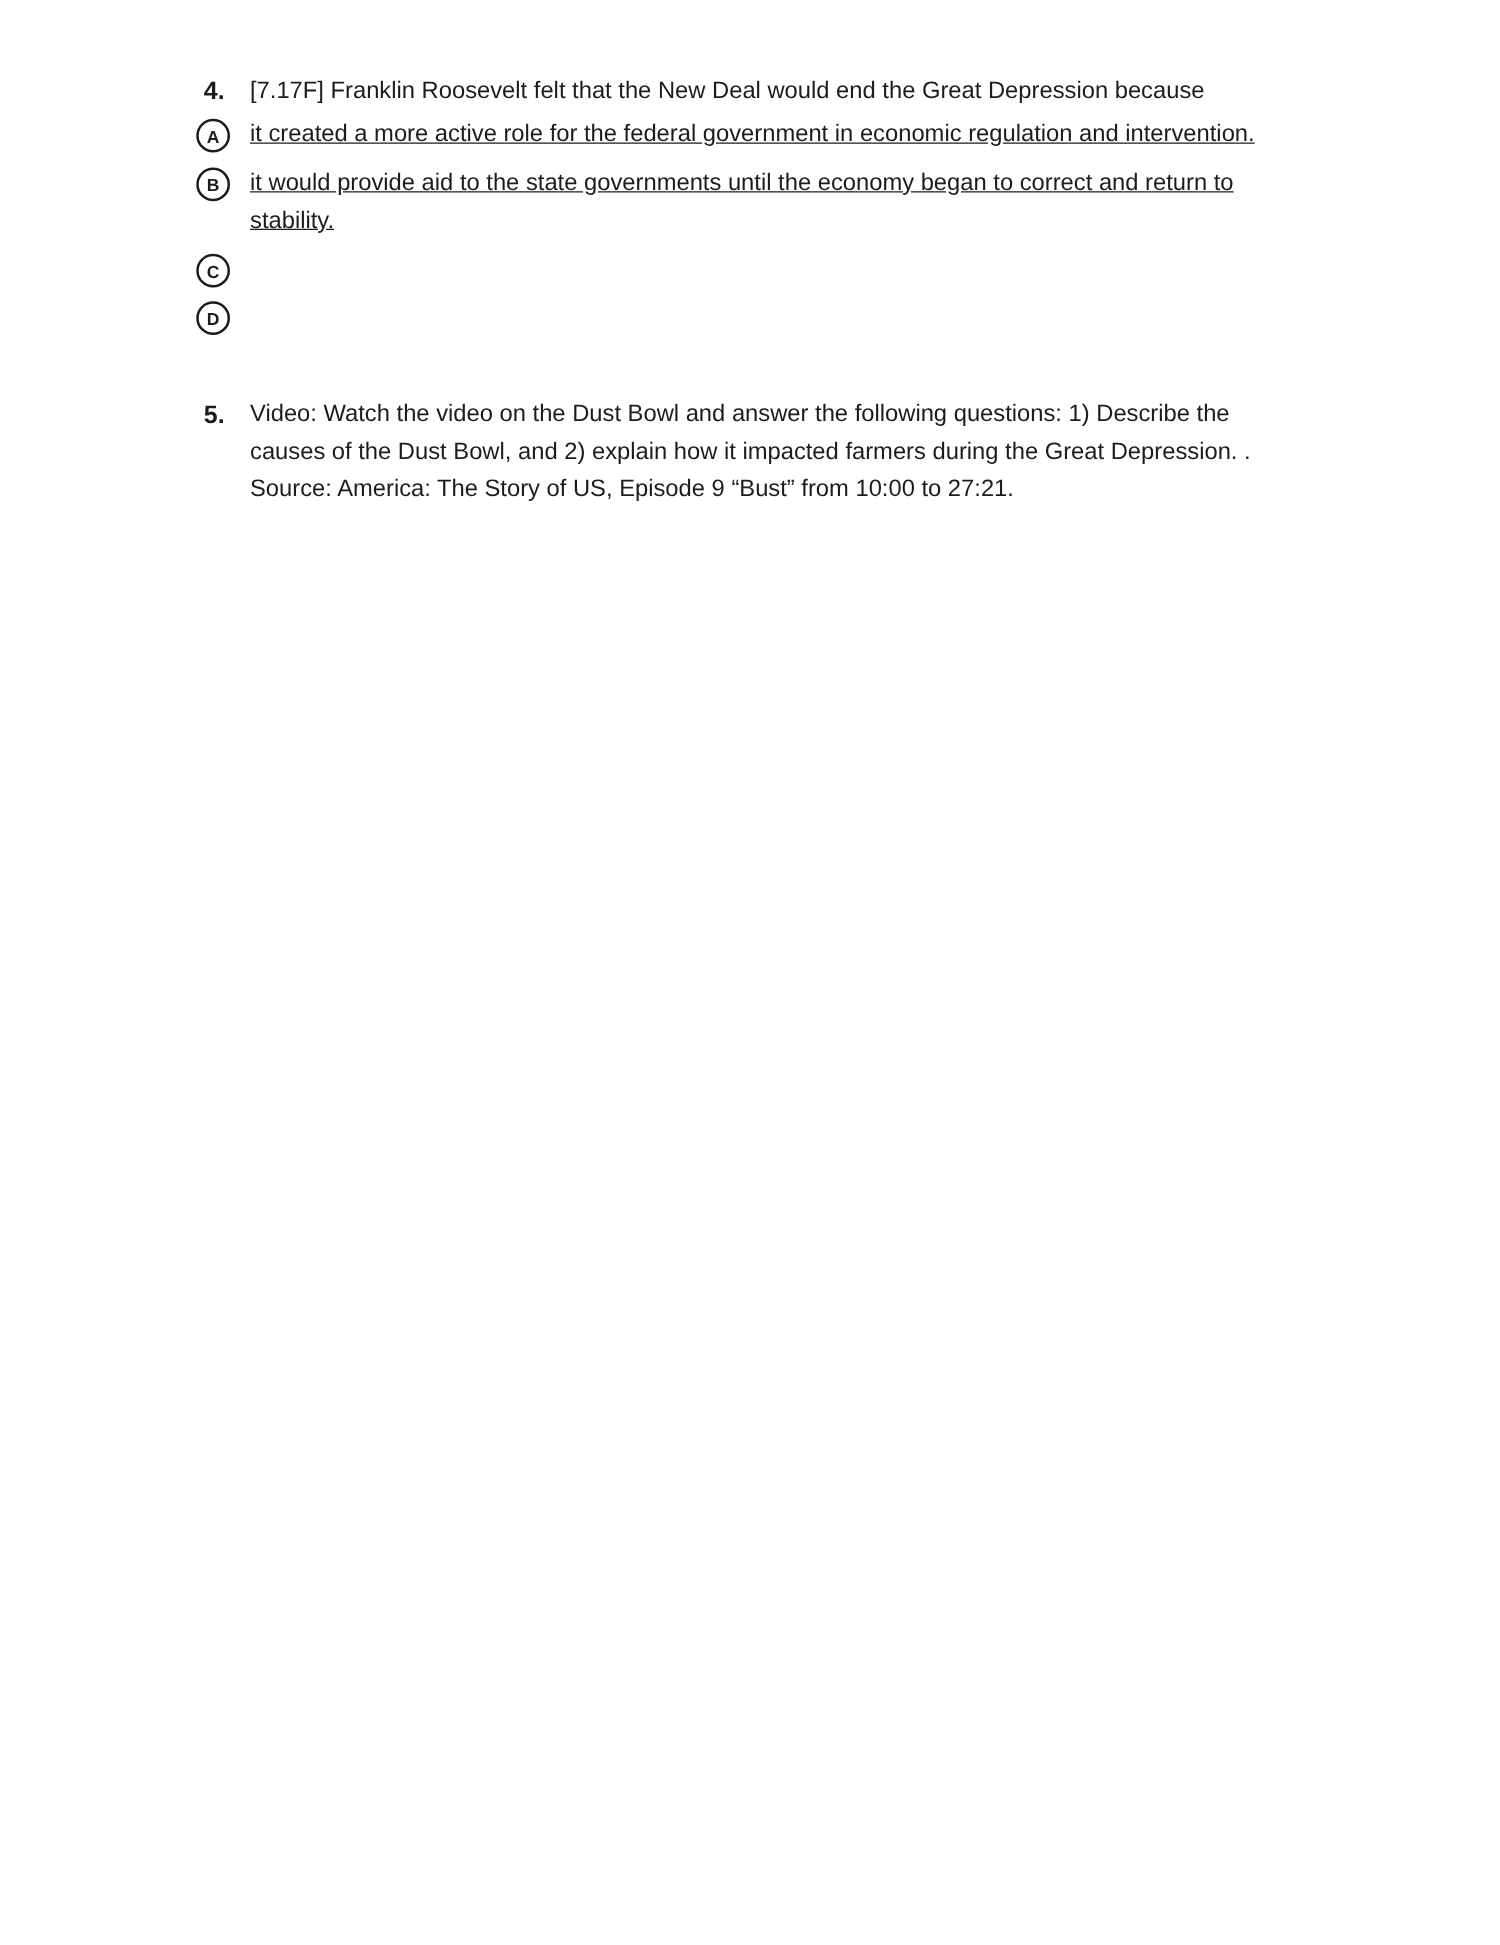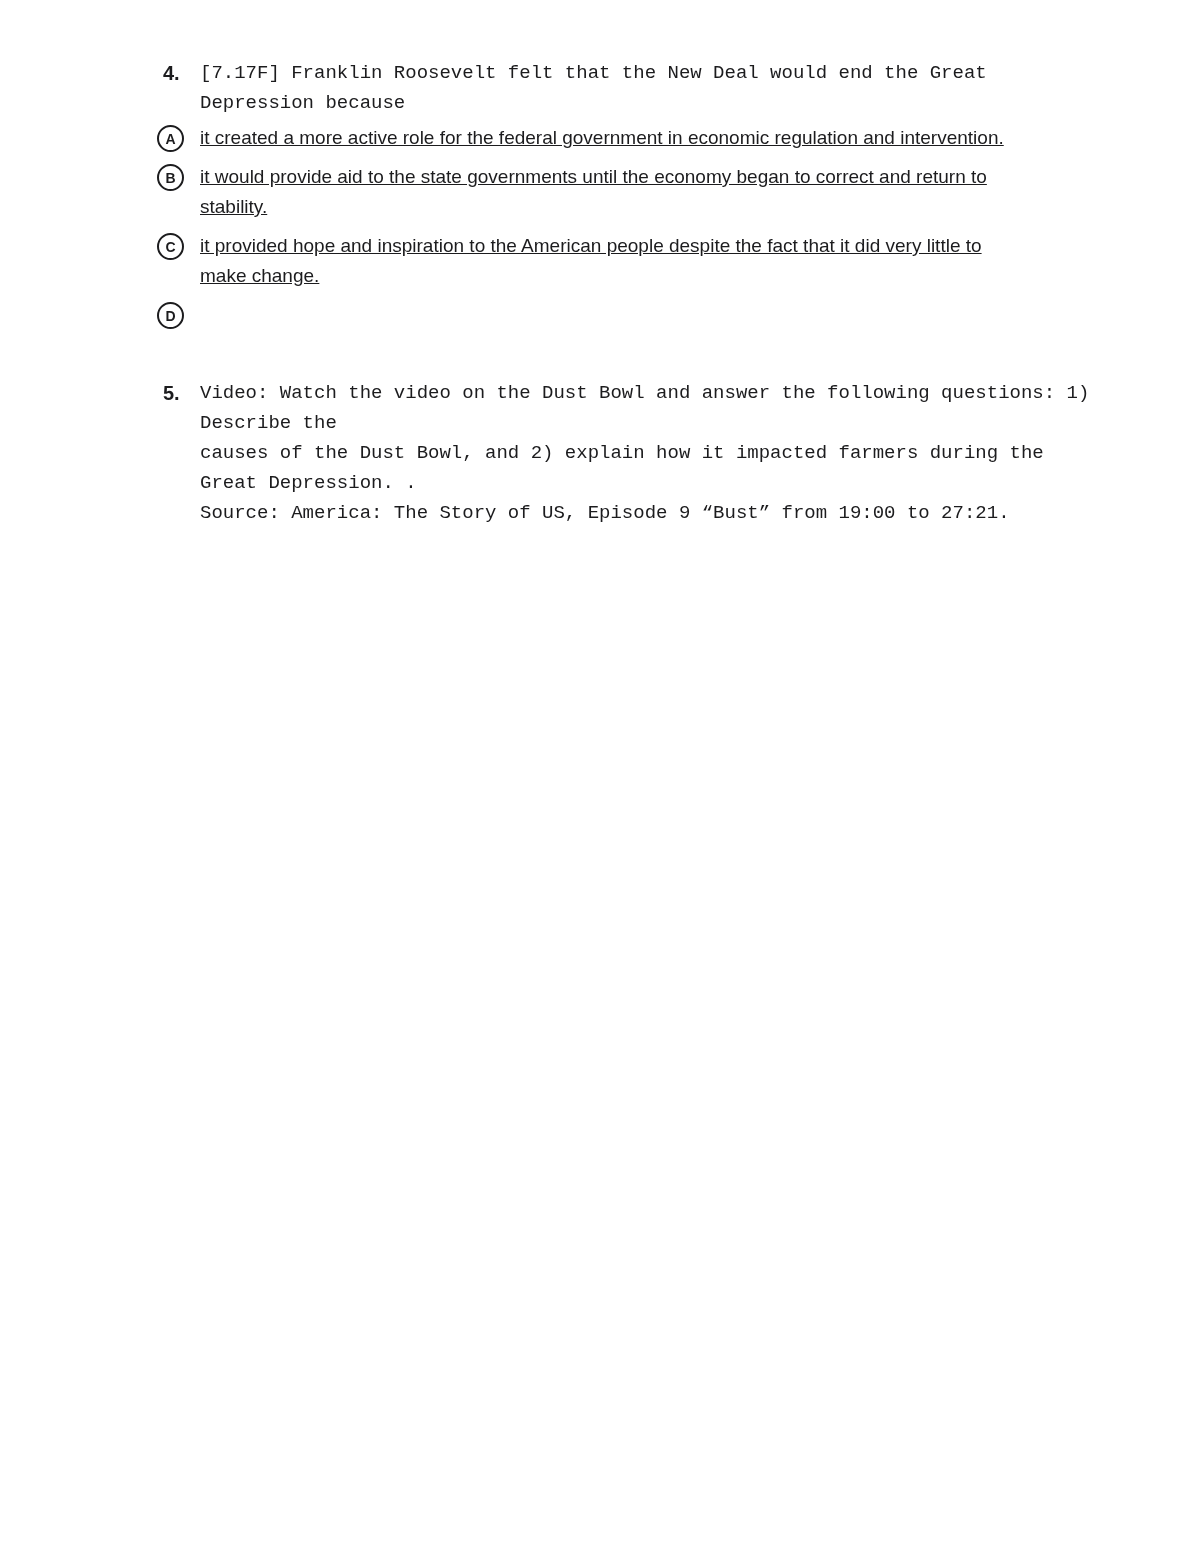--- a/index.html
+++ b/index.html
@@ -32,21 +32,20 @@
     box-sizing: border-box;
     padding-left: 5px;
     font-weight: 700;
     font-size: 20px;
     line-height: 30px;
   }
   .q-prompt {
     margin: 0;
     white-space: pre-line;
     max-width: 895px;
-    font-family: Liberation Mono, monospace;
   }
   .options {
     margin-top: 5px;
   }
   .option {
     display: flex;
     align-items: flex-start;
   }
   .option + .option {
     margin-top: 9px;
@@ -92,31 +91,29 @@
         <span class="choice-circle">A</span>
         <p class="opt-text">it created a more active role for the federal government in economic regulation and intervention.</p>
       </div>
       <div class="option">
         <span class="choice-circle">B</span>
         <p class="opt-text">it would provide aid to the state governments until the economy began to correct and return to
 stability.</p>
       </div>
       <div class="option">
         <span class="choice-circle">C</span>
-        <p class="opt-text">it provided hope and inspiration to the American people despite the fact that it did very little to
-make change.</p>
       </div>
       <div class="option">
         <span class="choice-circle">D</span>
       </div>
     </div>
   </section>
 
   <section class="question">
     <div class="q-head">
       <span class="q-num">5.</span>
       <p class="q-prompt">Video: Watch the video on the Dust Bowl and answer the following questions: 1) Describe the
 causes of the Dust Bowl, and 2) explain how it impacted farmers during the Great Depression. .
-Source: America: The Story of US, Episode 9 “Bust” from 19:00 to 27:21.</p>
+Source: America: The Story of US, Episode 9 “Bust” from 10:00 to 27:21.</p>
     </div>
   </section>
 
 </div>
 
 </body></html>

